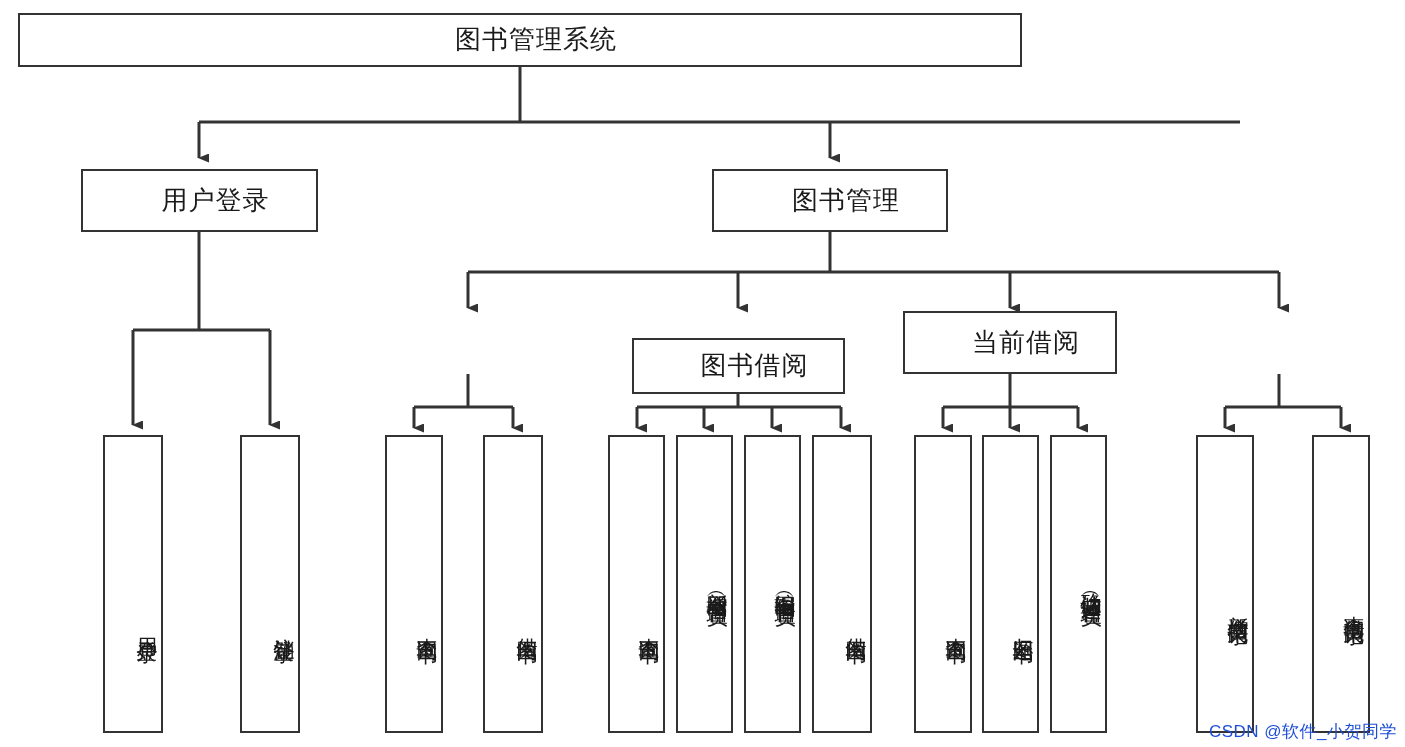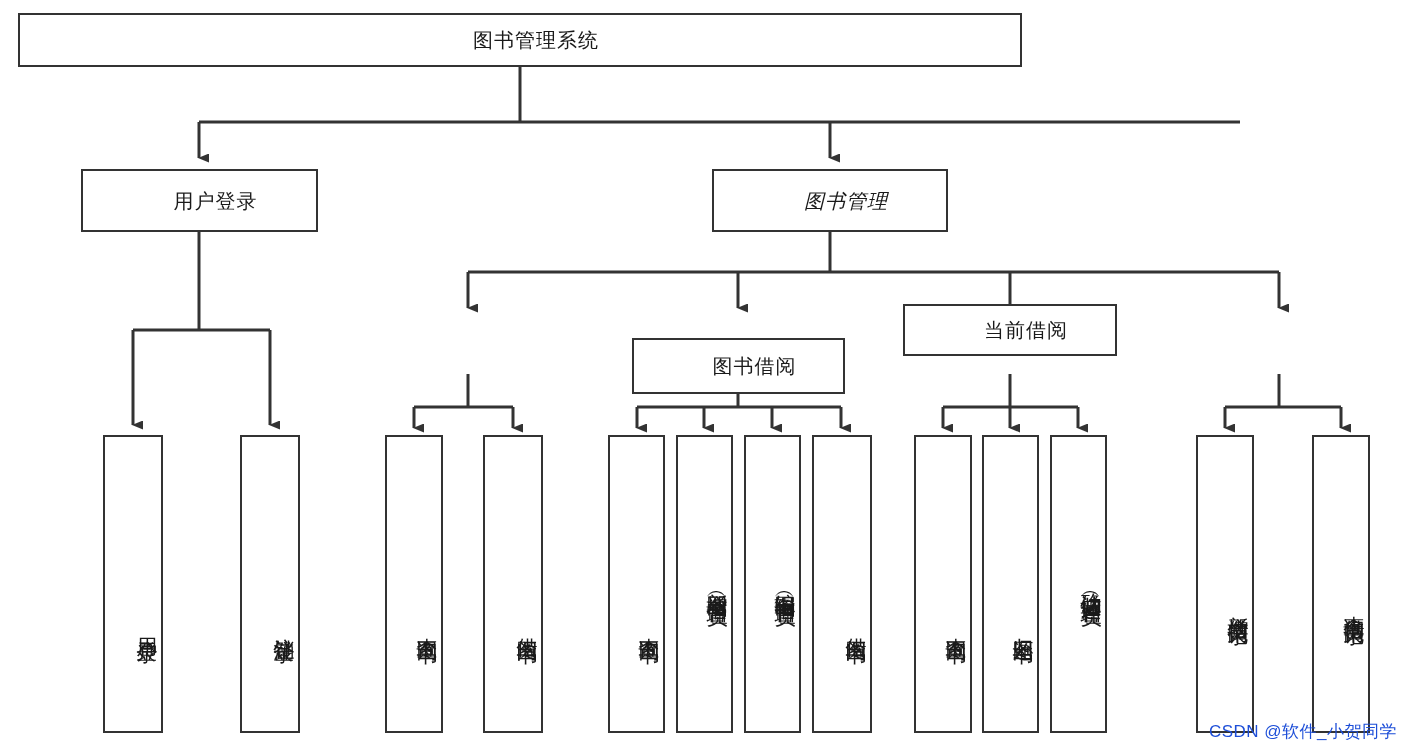--- a/index.html
+++ b/index.html
@@ -29,21 +29,21 @@
     position: absolute;
     box-sizing: border-box;
     border: 2px solid #333333;
     background: #ffffff;
     display: flex;
     align-items: center;
     justify-content: center;
     color: #1a1a1a;
   }
   .node.horiz {
-    font-size: 20px;
+    font-size: 26px;
     letter-spacing: 1px;
     line-height: 1.2;
     padding-left: 32px;
   }
   .node.vert {
     writing-mode: vertical-rl;
     text-orientation: upright;
     font-size: 21px;
     line-height: 1.35;
     letter-spacing: 2px;
@@ -122,28 +122,28 @@
     </g>
   </svg>
 
   <div class="node horiz" style="left:18px; top:13px; width:1004px; height:54px;">
     <span>图书管理系统</span>
   </div>
 
   <div class="node horiz" style="left:81px; top:169px; width:237px; height:63px;">
     <span>用户登录</span>
   </div>
-  <div class="node horiz" style="left:712px; top:169px; width:236px; height:63px;font-style:italic;">
+  <div class="node horiz" style="left:712px; top:169px; width:236px; height:63px;">
     <span>图书管理</span>
   </div>
 
   <div class="node horiz" style="left:632px; top:318px; width:213px; height:56px;margin-top:20px;">
     <span>图书借阅</span>
   </div>
-  <div class="node horiz" style="left:903px; top:304px; width:214px; height:52px;">
+  <div class="node horiz" style="left:903px; top:311px; width:214px; height:63px;">
     <span>当前借阅</span>
   </div>
 
   <div class="node vert" style="left:103px; top:435px; width:60px; height:298px; padding-top:82px;">
     <span>用户登录</span>
   </div>
   <div class="node vert" style="left:240px; top:435px; width:60px; height:298px; padding-top:82px;">
     <span>注销登录</span>
   </div>
 

